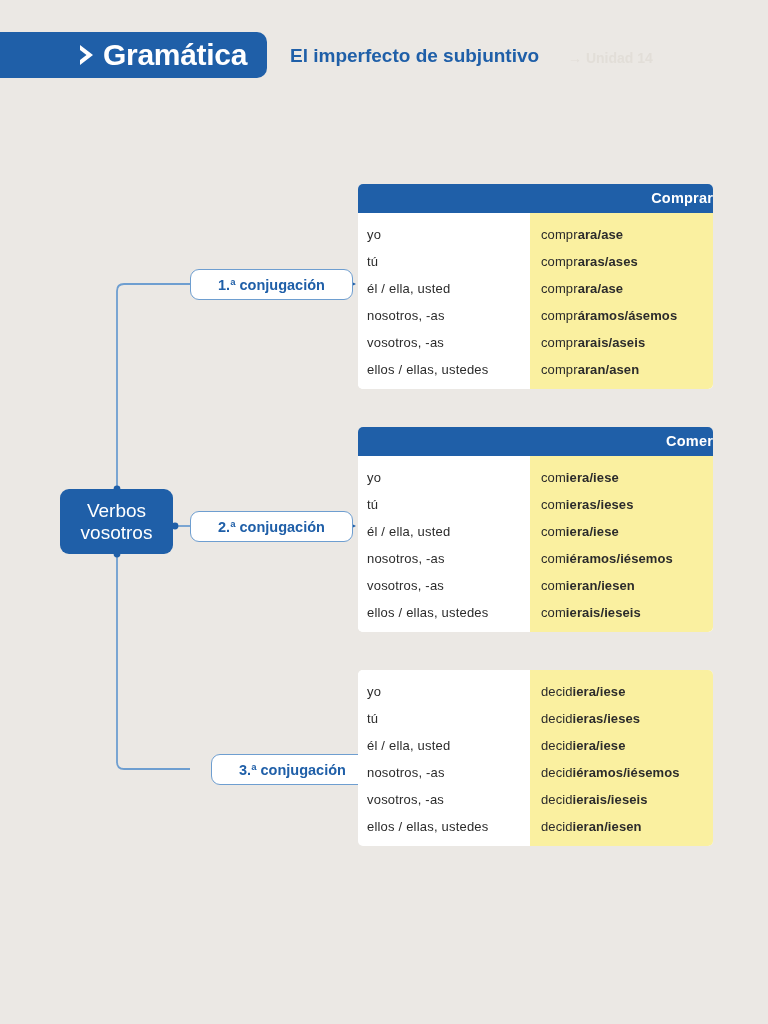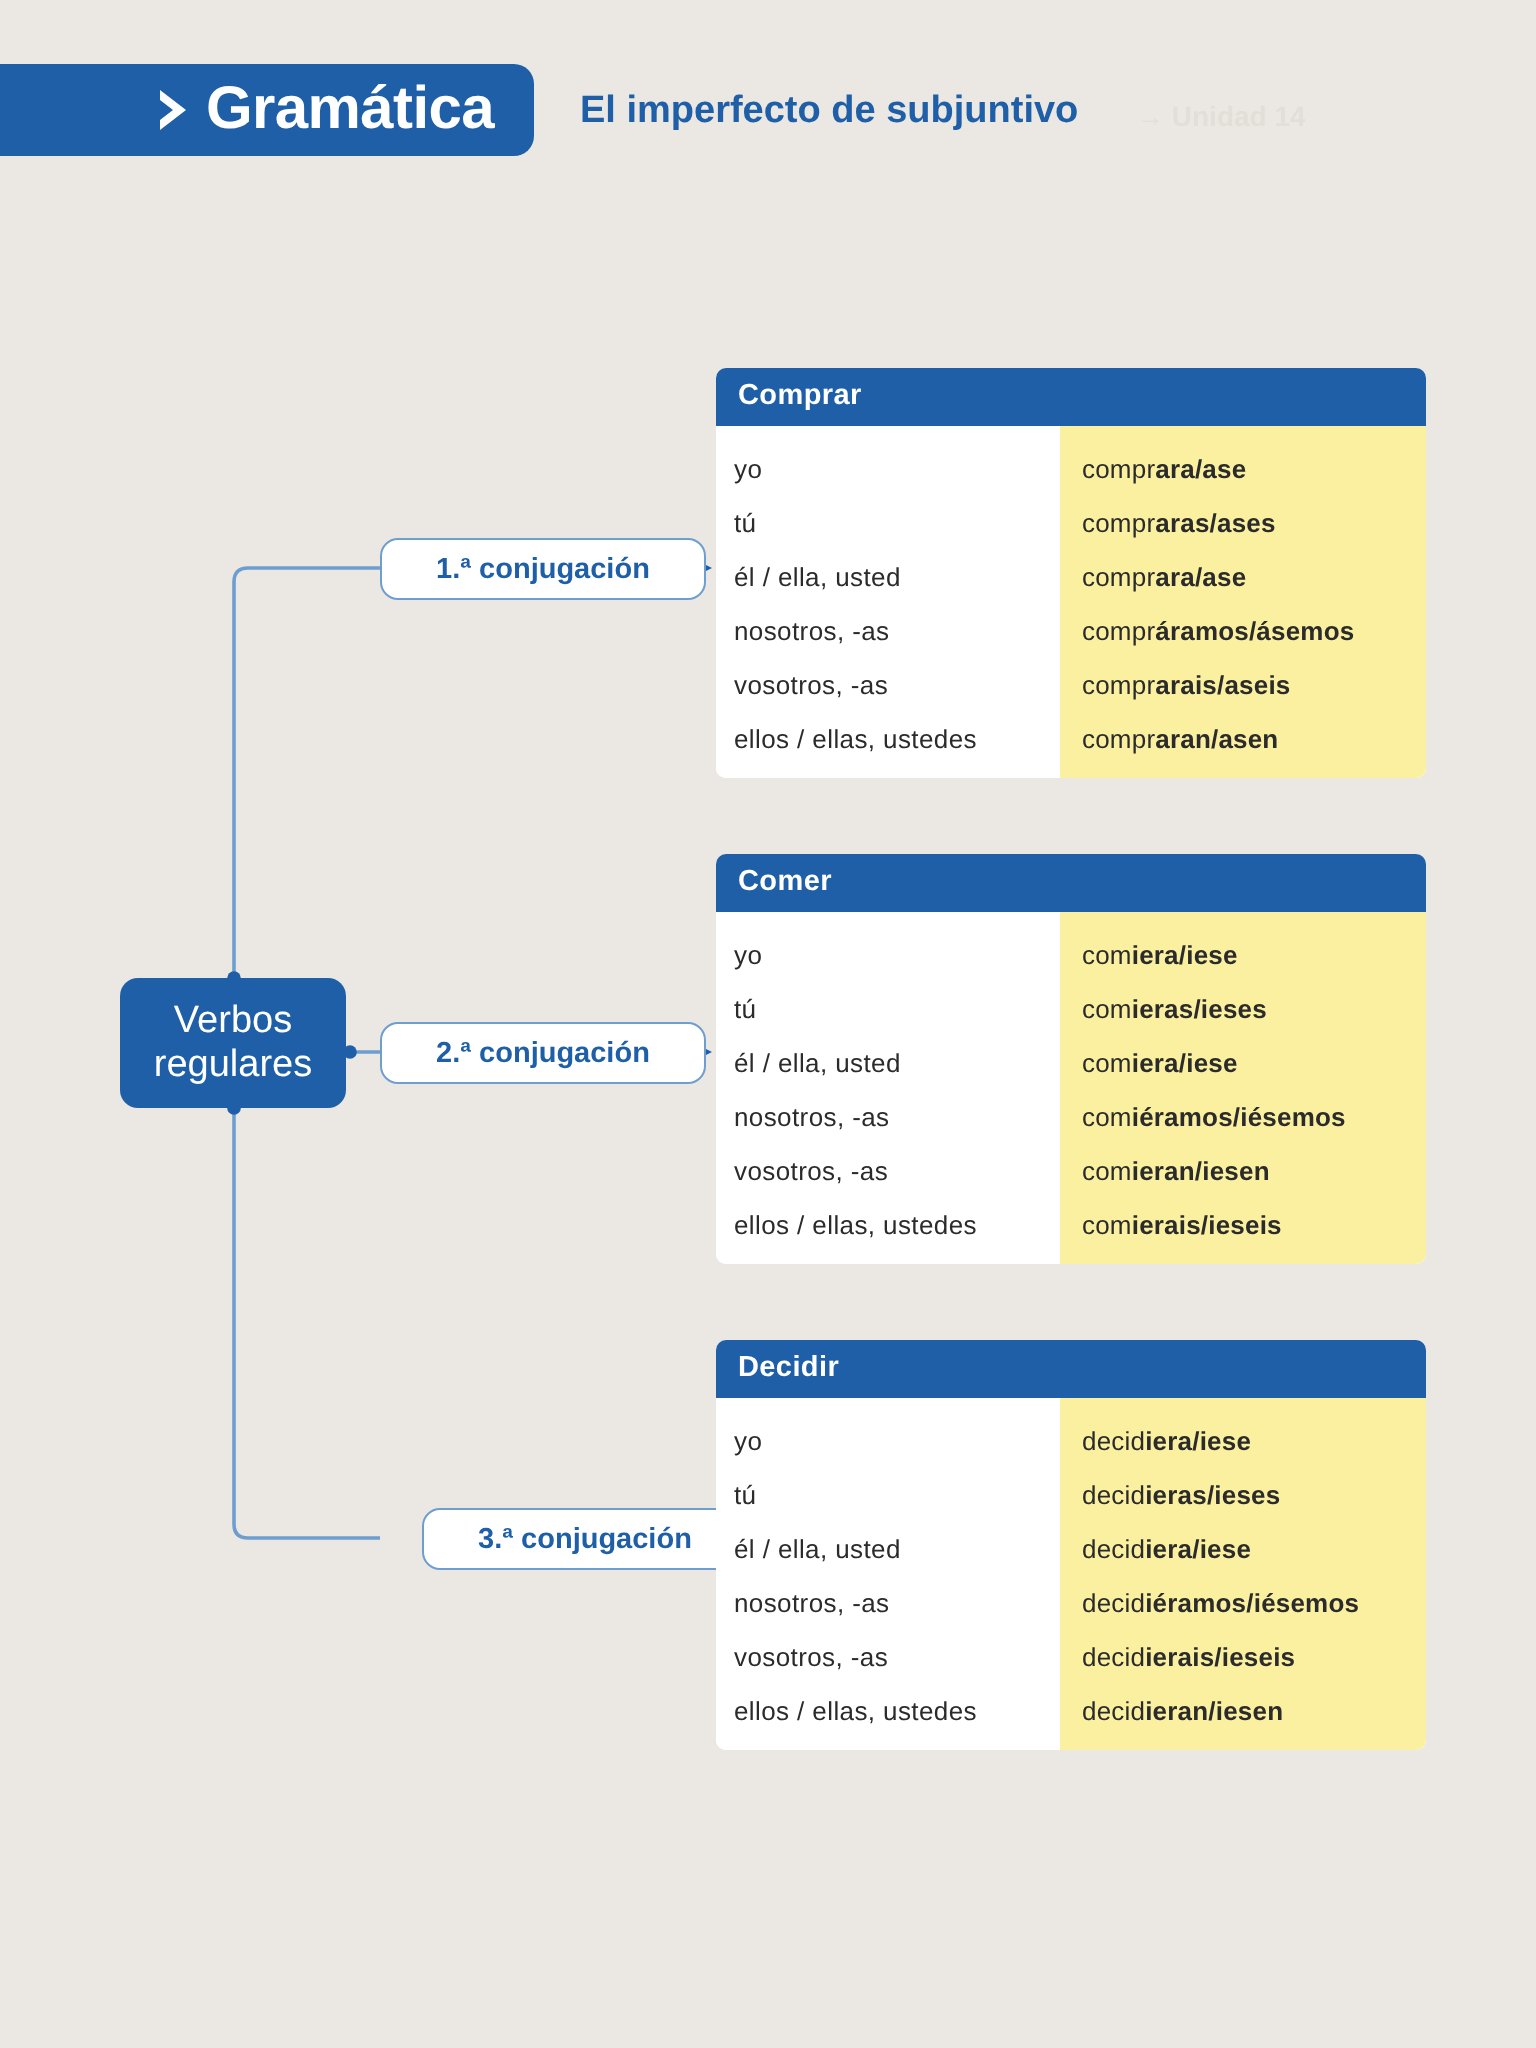--- a/index.html
+++ b/index.html
@@ -126,20 +126,21 @@
   .table-2 { top: 427px; }
   .table-3 { top: 670px; }
 
   .table-head {
     background: #1f5fa8;
     color: #ffffff;
     font-size: 14.5px;
     font-weight: bold;
     padding: 6px 0 7px 11px;
     letter-spacing: 0.2px;
+    text-align: right;
   }
   .table-body {
     display: flex;
     background: #ffffff;
     padding-bottom: 6px;
   }
   .col-pronoun {
     width: 172px;
     flex: 0 0 172px;
     background: #ffffff;
@@ -201,21 +202,21 @@
 
   <path d="M331 526 L345 526" fill="none" stroke="#6e9ed0" stroke-width="1.8"></path>
   <path d="M344 520 L356 526 L344 532 Z" fill="#1f5fa8"></path>
 
   <path d="M331 769 L345 769" fill="none" stroke="#6e9ed0" stroke-width="1.8"></path>
   <path d="M344 763 L356 769 L344 775 Z" fill="#1f5fa8"></path>
 </svg>
 
 <div class="root-node">
   <span>Verbos</span>
-  <span>regulares</span>
+  <span>vosotros</span>
 </div>
 
 <div class="pill pill-1">1.ª conjugación</div>
 <div class="pill pill-2">2.ª conjugación</div>
 <div class="pill pill-3">3.ª conjugación</div>
 
 <div class="verb-table table-1">
   <div class="table-head">Comprar</div>
   <div class="table-body">
     <div class="col-pronoun">
@@ -253,21 +254,20 @@
       <div class="cell-form"><span class="stem">com</span><span class="ending">ieras/ieses</span></div>
       <div class="cell-form"><span class="stem">com</span><span class="ending">iera/iese</span></div>
       <div class="cell-form"><span class="stem">com</span><span class="ending">iéramos/iésemos</span></div>
       <div class="cell-form"><span class="stem">com</span><span class="ending">ieran/iesen</span></div>
       <div class="cell-form"><span class="stem">com</span><span class="ending">ierais/ieseis</span></div>
     </div>
   </div>
 </div>
 
 <div class="verb-table table-3">
-  <div class="table-head">Decidir</div>
   <div class="table-body">
     <div class="col-pronoun">
       <div class="cell">yo</div>
       <div class="cell">tú</div>
       <div class="cell">él / ella, usted</div>
       <div class="cell">nosotros, -as</div>
       <div class="cell">vosotros, -as</div>
       <div class="cell">ellos / ellas, ustedes</div>
     </div>
     <div class="col-form">

